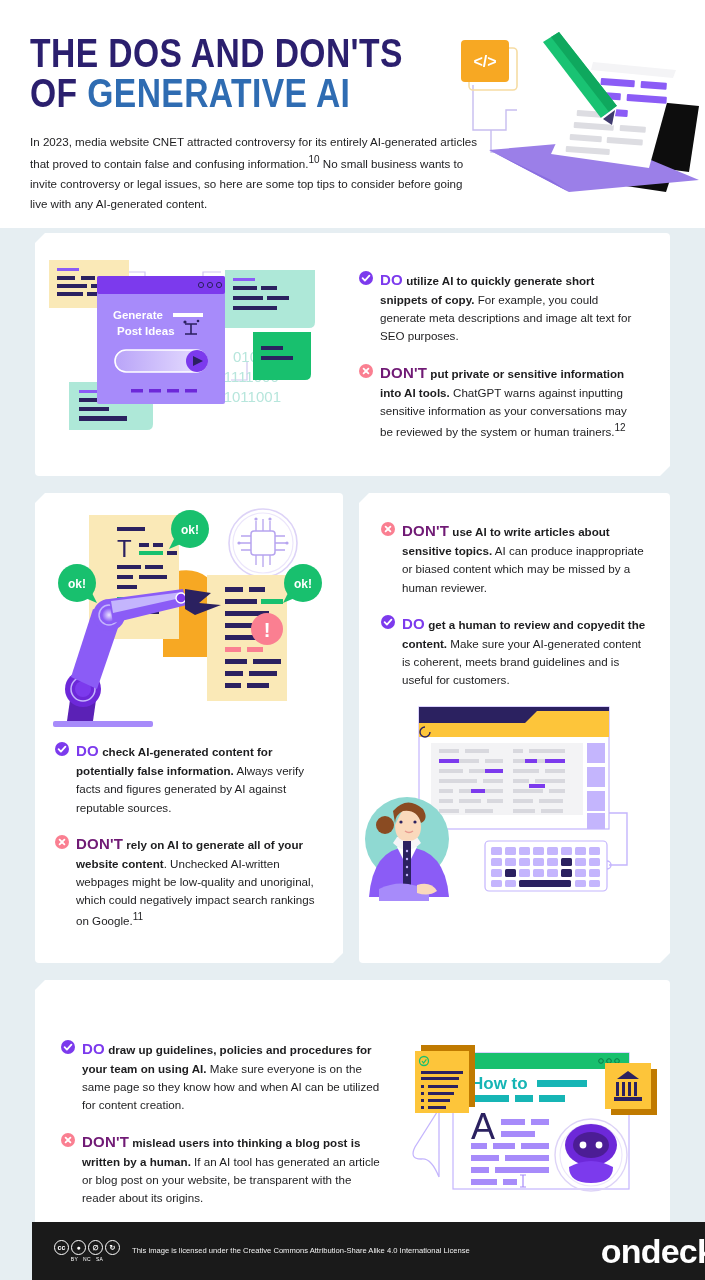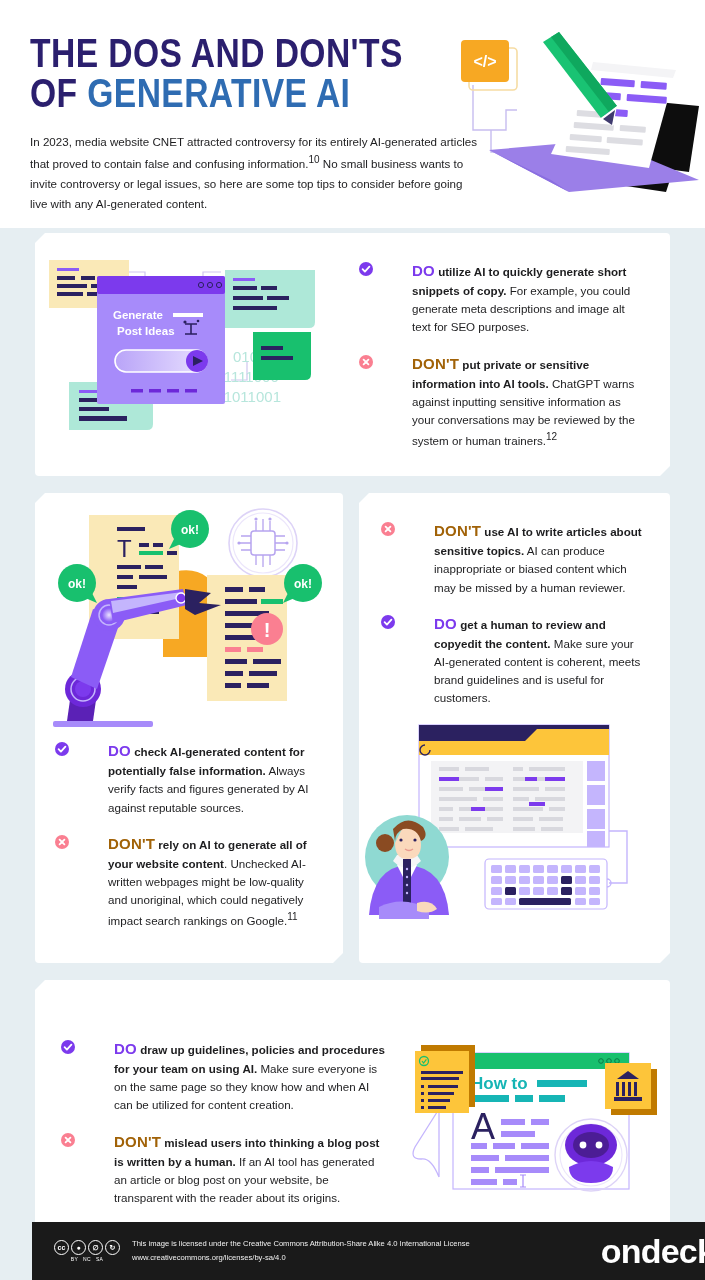--- a/index.html
+++ b/index.html
@@ -66,36 +66,36 @@
   #card3 { position:absolute; left:359px; top:493px; width:311px; height:470px; }
   #card3 .txt-wrap { padding:26px 22px 0 22px; }
   #card3 .art-wrap { width:311px; height:215px; position:relative; }
 
   #card4 { position:absolute; left:35px; top:980px; width:635px; height:284px;
            display:flex; align-items:center; }
   #card4 .txt-wrap { flex:1; padding:0 8px 0 26px; }
   #card4 .art-wrap { width:275px; height:190px; position:relative; flex:0 0 275px; }
 
   
-  .tip { display:flex; margin-bottom:15px;gap:32px; }
+  .tip { display:flex; margin-bottom:15px; }
   .tip:last-child { margin-bottom:0; }
   .tip-icon {
     flex:0 0 14px; width:14px; height:14px; border-radius:50%;
     margin-top:3px; margin-right:7px; position:relative;
   }
   .tip-icon.do   { background:#7c3aed; }
   .tip-icon.dont { background:#fa7f91; }
   .tip-icon svg { position:absolute; left:0; top:0; }
   .tip-body { font-size:11.6px; line-height:1.56; color:#1d1d1f; }
   .tip-kw {
     font-family:"Liberation Sans Narrow","Liberation Sans", sans-serif;
     font-weight:bold; font-size:15px; letter-spacing:0.2px;
   }
   .tip-kw.do   { color:#7c3aed; }
-  .tip-kw.dont { color:#a16207; }
+  .tip-kw.dont { color:#701a75; }
   .tip-lead { font-weight:bold; }
   .tip-body sup { font-size:10px; vertical-align:super; }
 
   
   .footer {
     position:absolute; left:0; bottom:0; width:705px; height:58px;
     background:#1a1a1a; display:flex; align-items:center; padding:1px 22px;margin-left:32px;
   }
   .cc-badge { display:flex; flex-direction:column; align-items:center; margin-right:12px; }
   .cc-row { display:flex; gap:2px; }
@@ -668,17 +668,16 @@
     </div>
     <div class="cc-labels">
       <span>BY</span>
       <span>NC</span>
       <span>SA</span>
     </div>
   </div>
 
   <div class="cc-text">
     <div>This image is licensed under the Creative Commons Attribution-Share Alike 4.0 International License</div>
-    <div>www.creativecommons.org/licenses/by-sa/4.0</div>
   </div>
 
   <div class="brand">ondeck</div>
 </div>
 
 </body></html>

